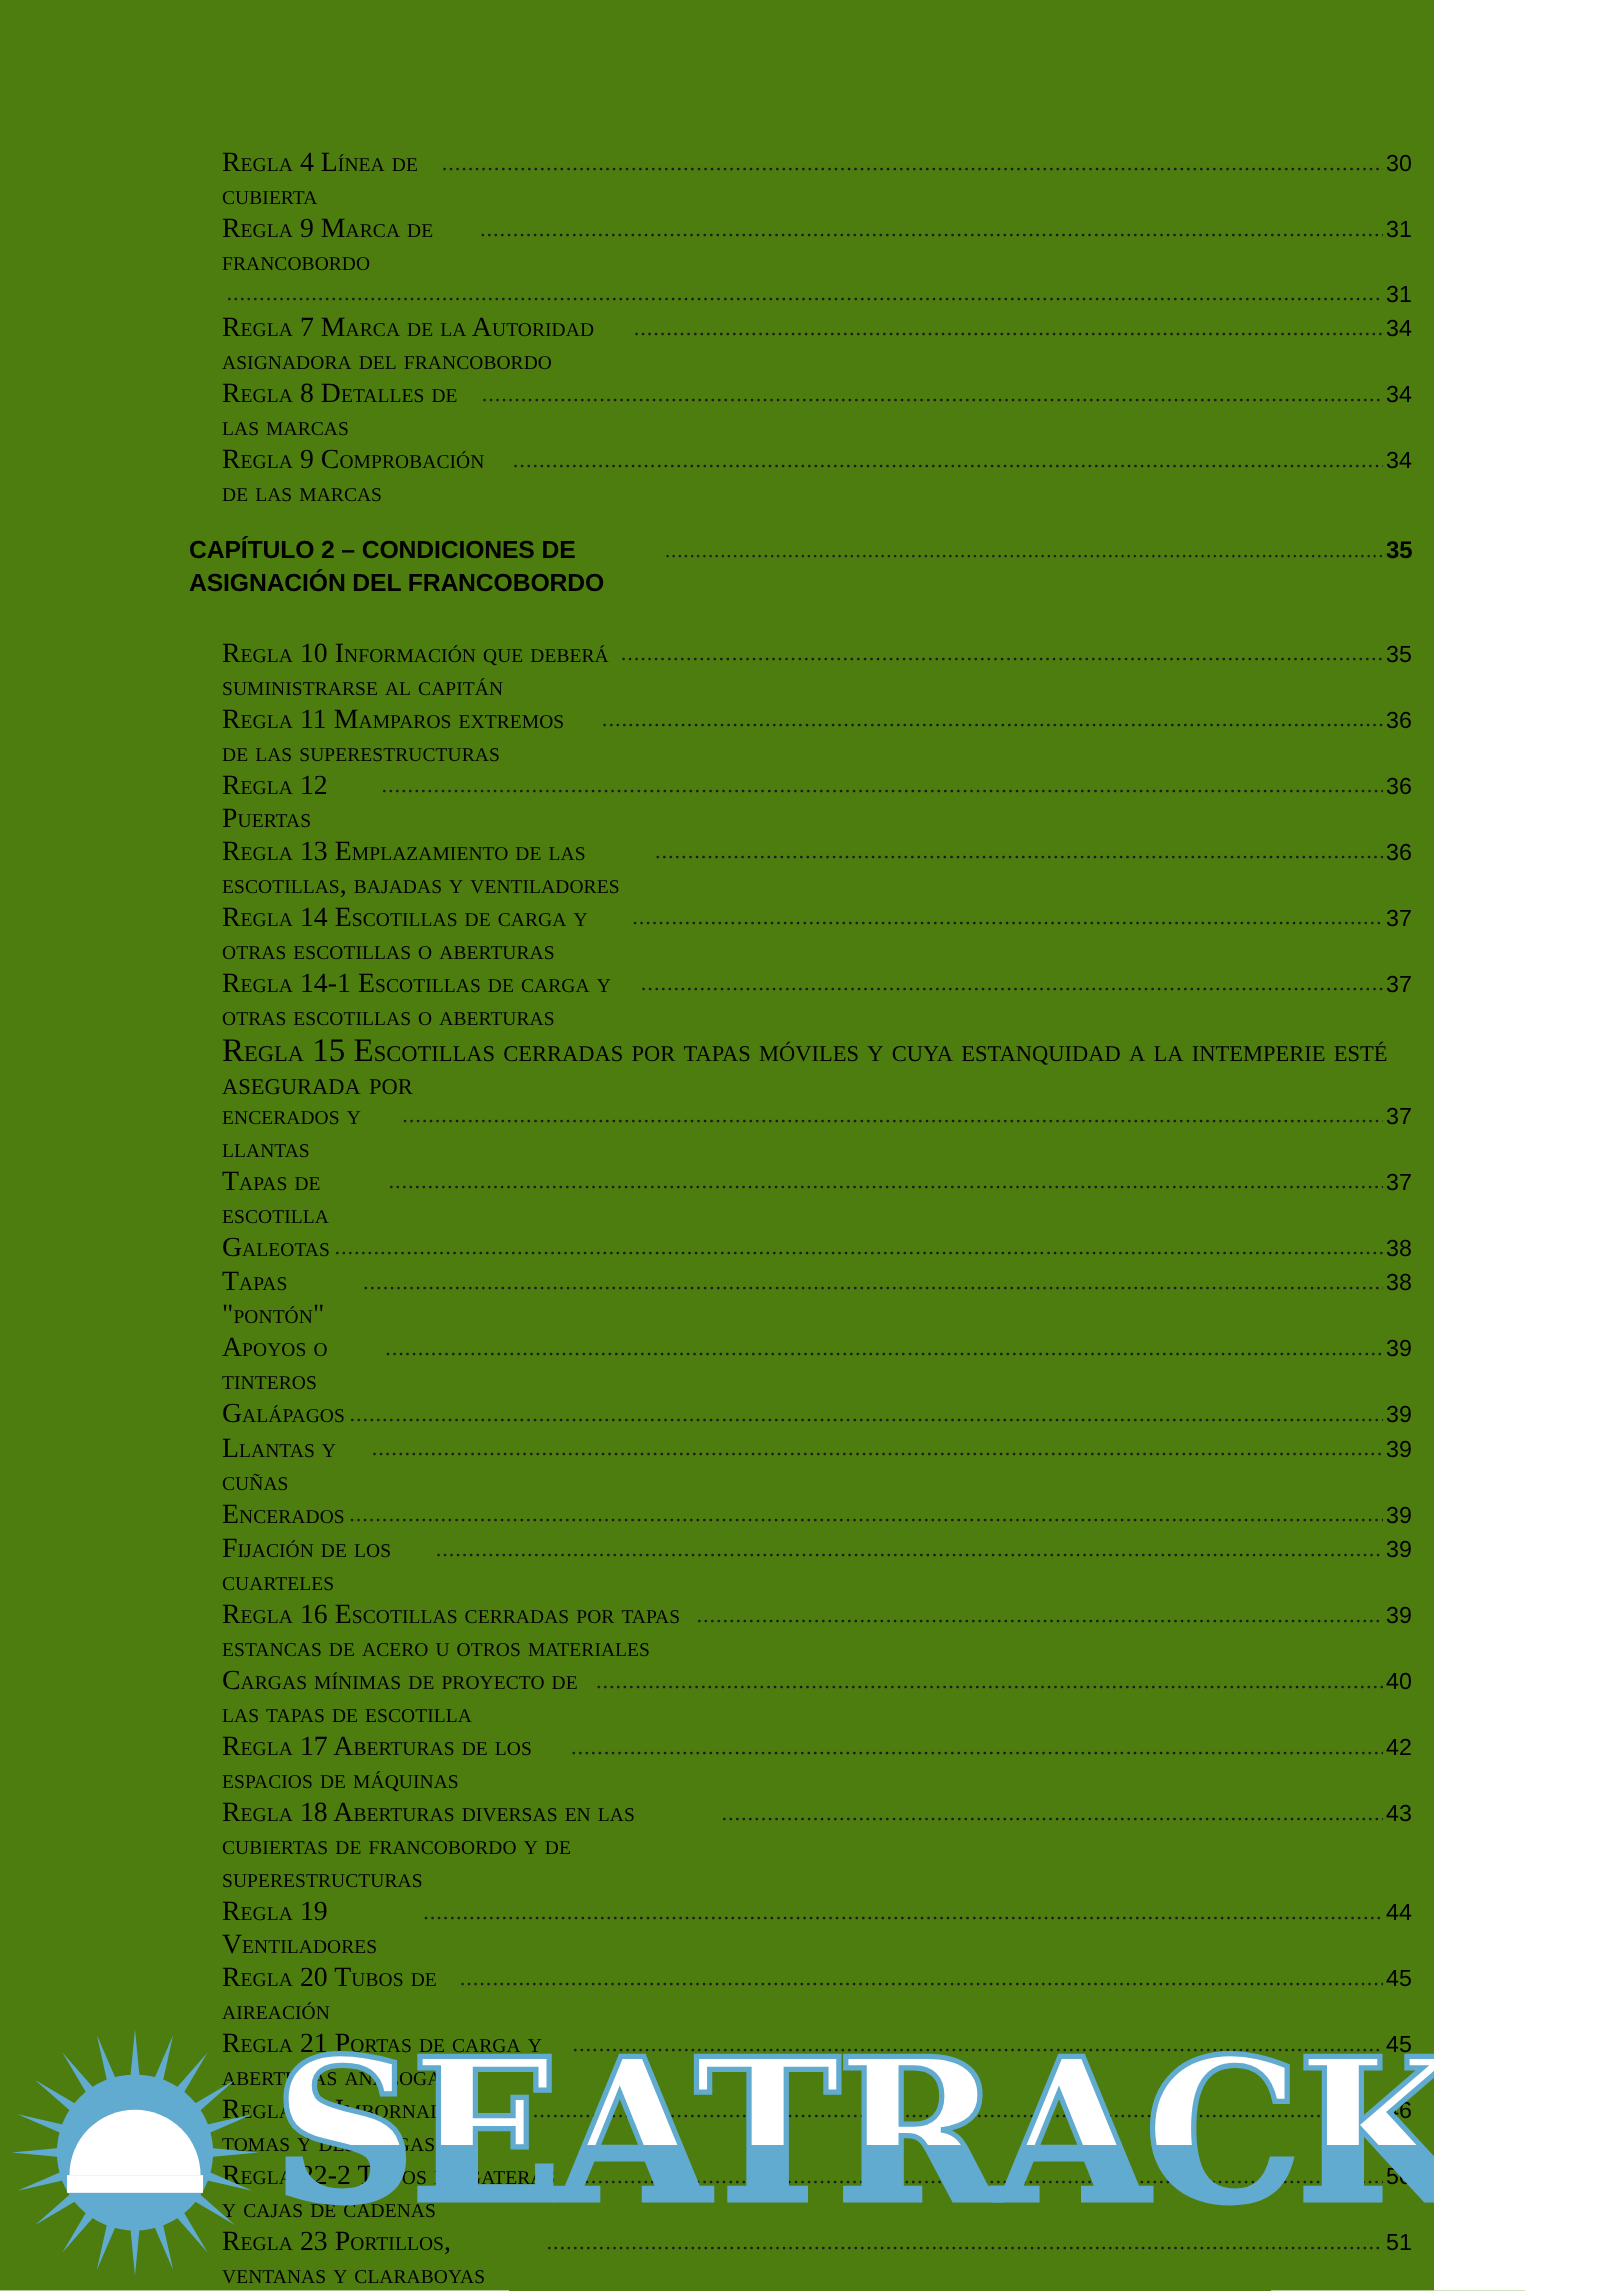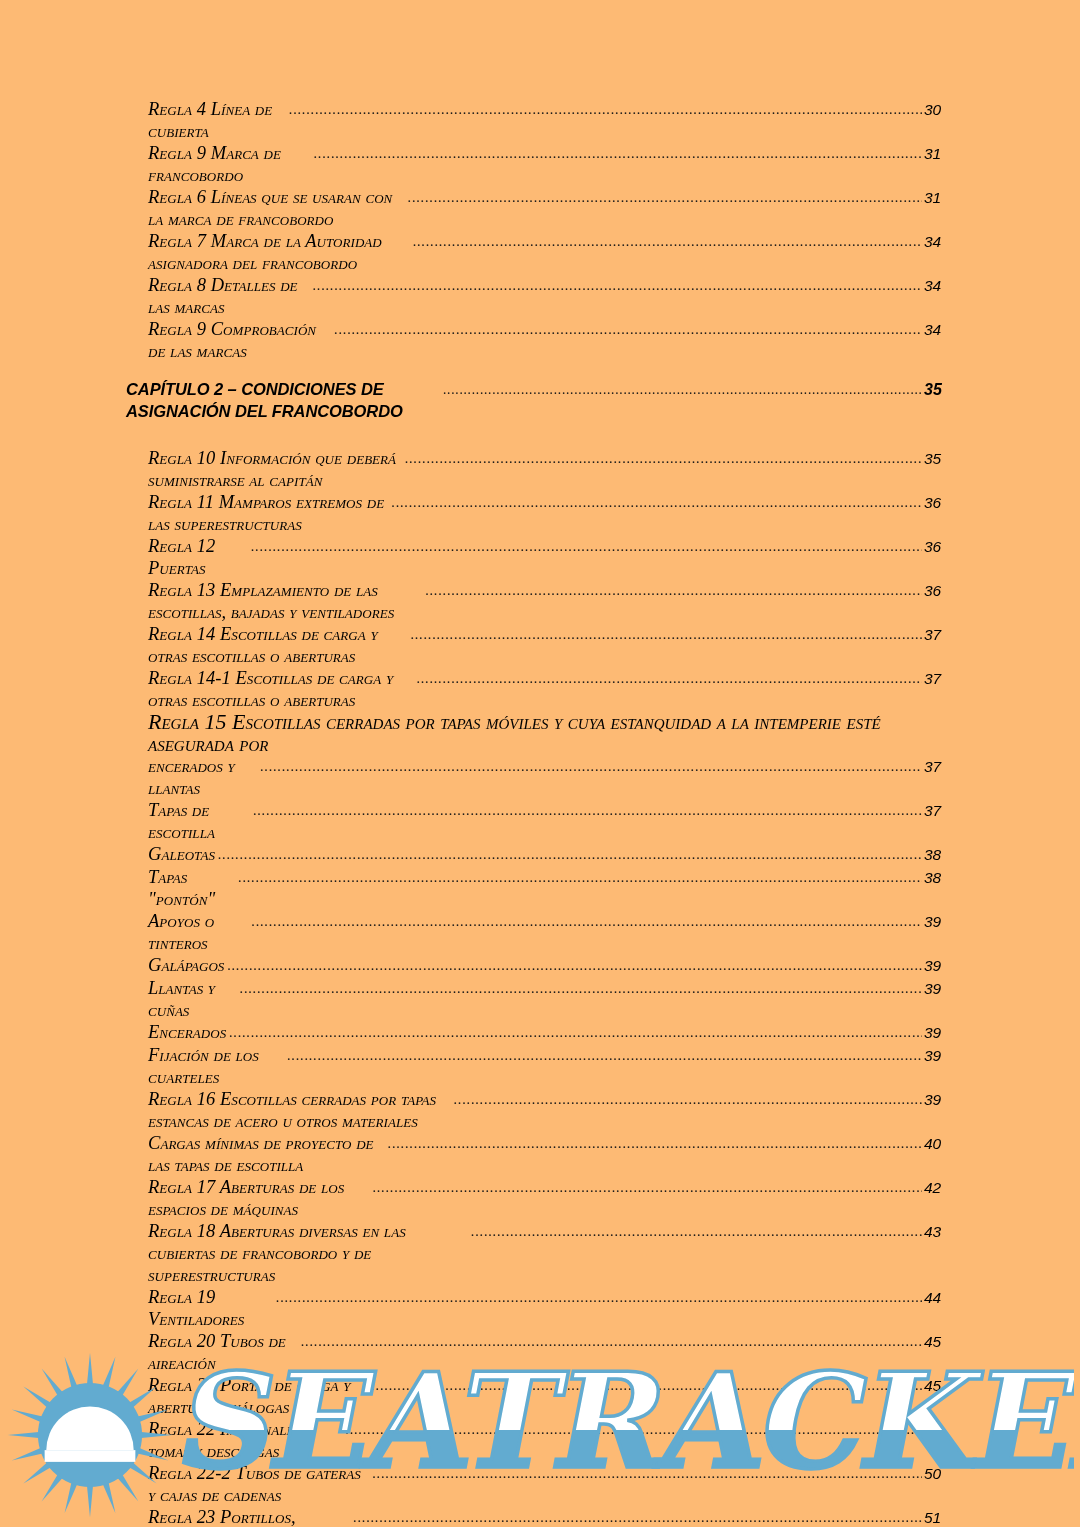--- a/index.html
+++ b/index.html
@@ -2,26 +2,25 @@
 <html><head>
 <meta charset="utf-8">
 <style>
   html, body {
     margin: 0;
     padding: 0;
     background: #ffffff;
   }
   .page {
     position: relative;
-    width: 1080px;
+    width: 956px;
     height: 1527px;
-    background: #fdba74;
+    background: #4d7c0f;
     overflow: hidden;
     font-family: "Liberation Serif", "DejaVu Serif", serif;
-    font-style: italic;
   }
 
   .toc {
     position: absolute;
     left: 126px;
     top: 98px;
     width: 824px;
   }
 
   
@@ -144,21 +143,20 @@
         <span class="label">Regla 4 Línea de cubierta</span>
         <span class="leader"></span>
         <span class="pageno">30</span>
       </div>
       <div class="row entry">
         <span class="label">Regla 9 Marca de francobordo</span>
         <span class="leader"></span>
         <span class="pageno">31</span>
       </div>
       <div class="row entry">
-        <span class="label">Regla 6 Líneas que se usaran con la marca de francobordo</span>
         <span class="leader"></span>
         <span class="pageno">31</span>
       </div>
       <div class="row entry">
         <span class="label">Regla 7 Marca de la Autoridad asignadora del francobordo</span>
         <span class="leader"></span>
         <span class="pageno">34</span>
       </div>
       <div class="row entry">
         <span class="label">Regla 8 Detalles de las marcas</span>

